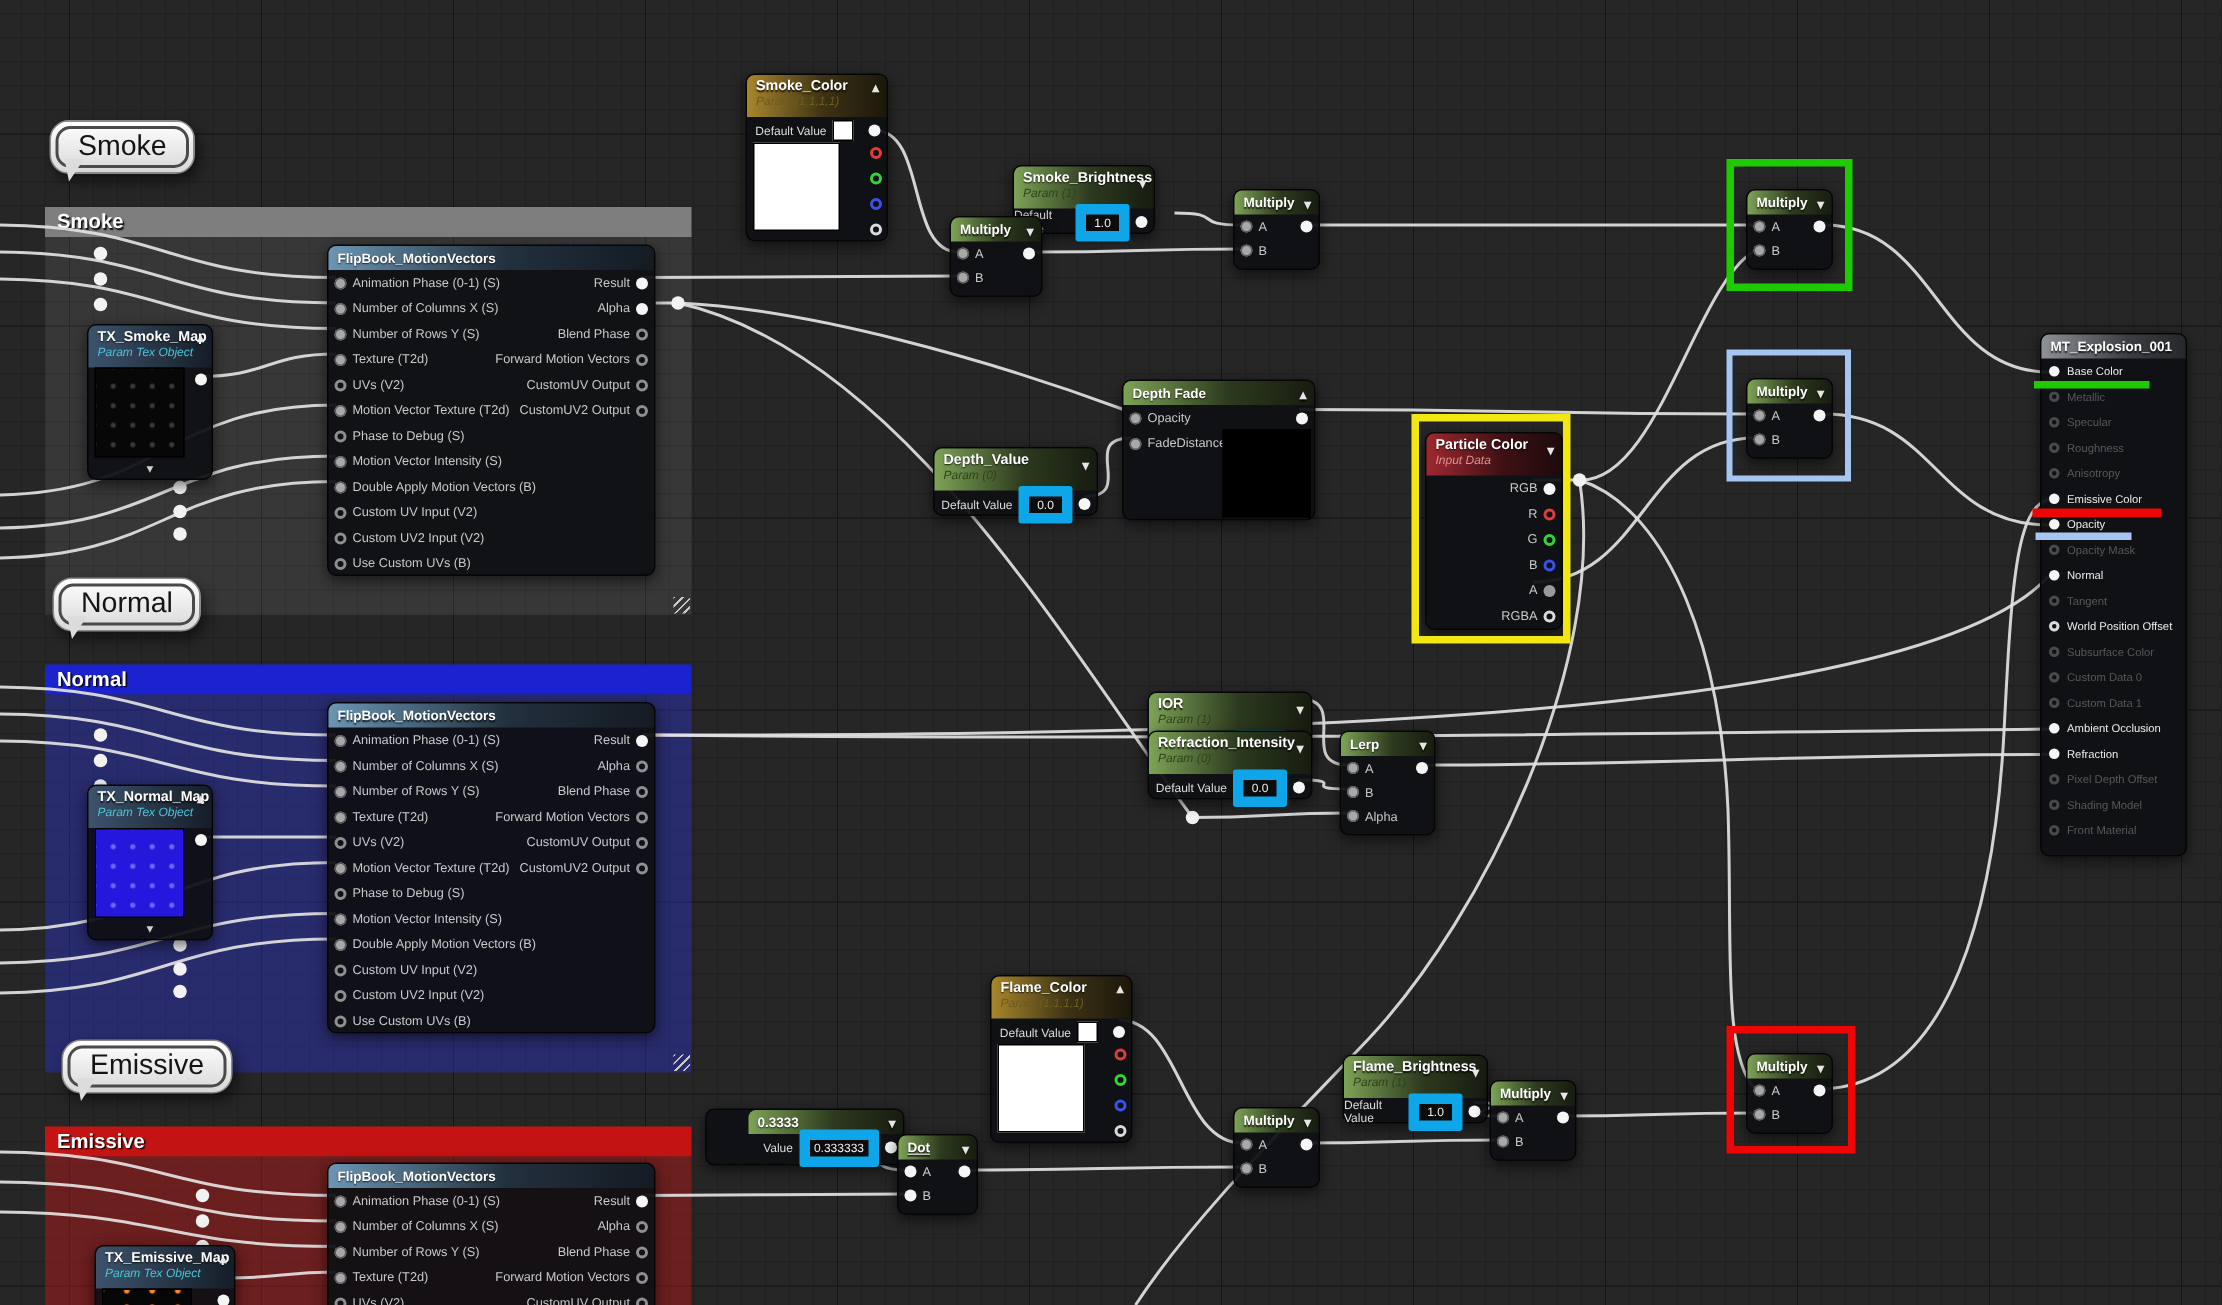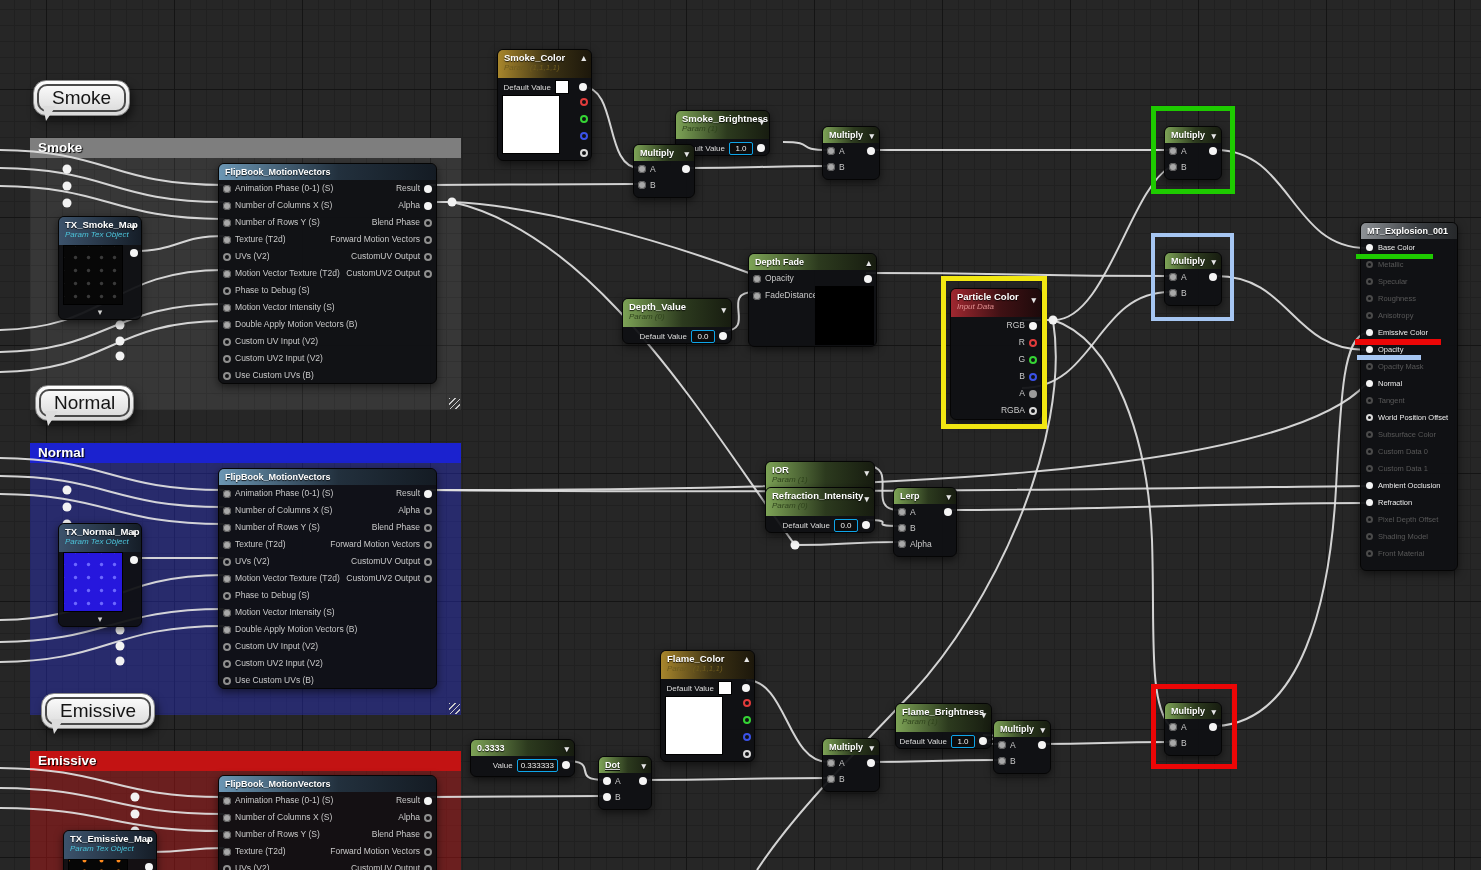--- a/index.html
+++ b/index.html
@@ -52,21 +52,21 @@
   .p-filled{background:#a8a8a8;box-shadow:inset 0 0 0 1px #5c5c5c}
   .p-out{background:#f5f5f5}
   .p-gray{background:#9a9a9a}
   .p-ring{background:transparent;border:2px solid #8f8f8f}
   .p-ring-red{background:transparent;border:2px solid #e23b3b}
   .p-ring-green{background:transparent;border:2px solid #35d435}
   .p-ring-blue{background:transparent;border:2px solid #3b52e8}
   .p-ring-white{background:transparent;border:2px solid #dadada}
   .vrow{display:flex;justify-content:flex-end;align-items:center;height:18px;padding-right:16px;position:relative}
   .vlbl{font-size:8px;color:#dcdcdc;margin-right:4px}
-  .vbox{background:#0c0c0c;border:1px solid #0ea5e9;border-radius:2px;color:#efefef;font-size:8px;
+  .vbox{background:#0c0c0c;border:7px solid #0ea5e9;border-radius:2px;color:#efefef;font-size:8px;
         padding:1px 3px;min-width:16px;text-align:center}
   .swatch{width:12px;height:12px;background:#fff;border:1px solid #000;margin-right:6px}
   .preview{position:absolute;background:#fff;border:1px solid #000}
   .preview-black{background:#000}
   .thumb{position:absolute;border:1px solid #000}
   .thumb-smoke{background-color:#070707;background-image:radial-gradient(circle,#3a3a3a 1.2px,rgba(0,0,0,0) 2.2px);background-size:13px 13px;background-position:5px 5px}
   .thumb-normal{background-color:#2617dd;background-image:radial-gradient(circle,#6d68ff 1.2px,rgba(0,0,0,0) 2.2px);background-size:13px 13px;background-position:5px 5px}
   .thumb-flame{background-color:#060606;background-image:radial-gradient(circle,#ff8a1c 1.4px,rgba(0,0,0,0) 2.4px);background-size:17px 11px;background-position:7px 6px}
   .texchev{position:absolute;bottom:0;left:0;right:0;text-align:center;font-size:9px;color:#cfcfcf;height:13px;line-height:13px}
   .matrow{position:relative;height:17px;line-height:17px;font-size:7.5px;white-space:nowrap}
@@ -450,21 +450,21 @@
         <div class="t">Flame_Brightness</div>
         <div class="s">Param (1)</div>
         <div class="chev" style="top: 6px;">▾</div>
       </div>
       <div class="vrow">
         <div class="vlbl">Default Value</div>
         <div class="vbox">1.0</div>
         <div class="pin outp p-out"></div>
       </div>
     </div>
-    <div class="node" style="left: 470px; top: 739px; width: 103px; height: 36px;">
+    <div class="node" style="left: 470px; top: 739px; width: 103px; height: 36px; padding-left: 28px;">
       <div class="nh hdr-green">
         <div>0.3333</div>
         <div class="chev">▾</div>
       </div>
       <div class="vrow">
         <div class="vlbl">Value</div>
         <div class="vbox">0.333333</div>
         <div class="pin outp p-out"></div>
       </div>
     </div>

